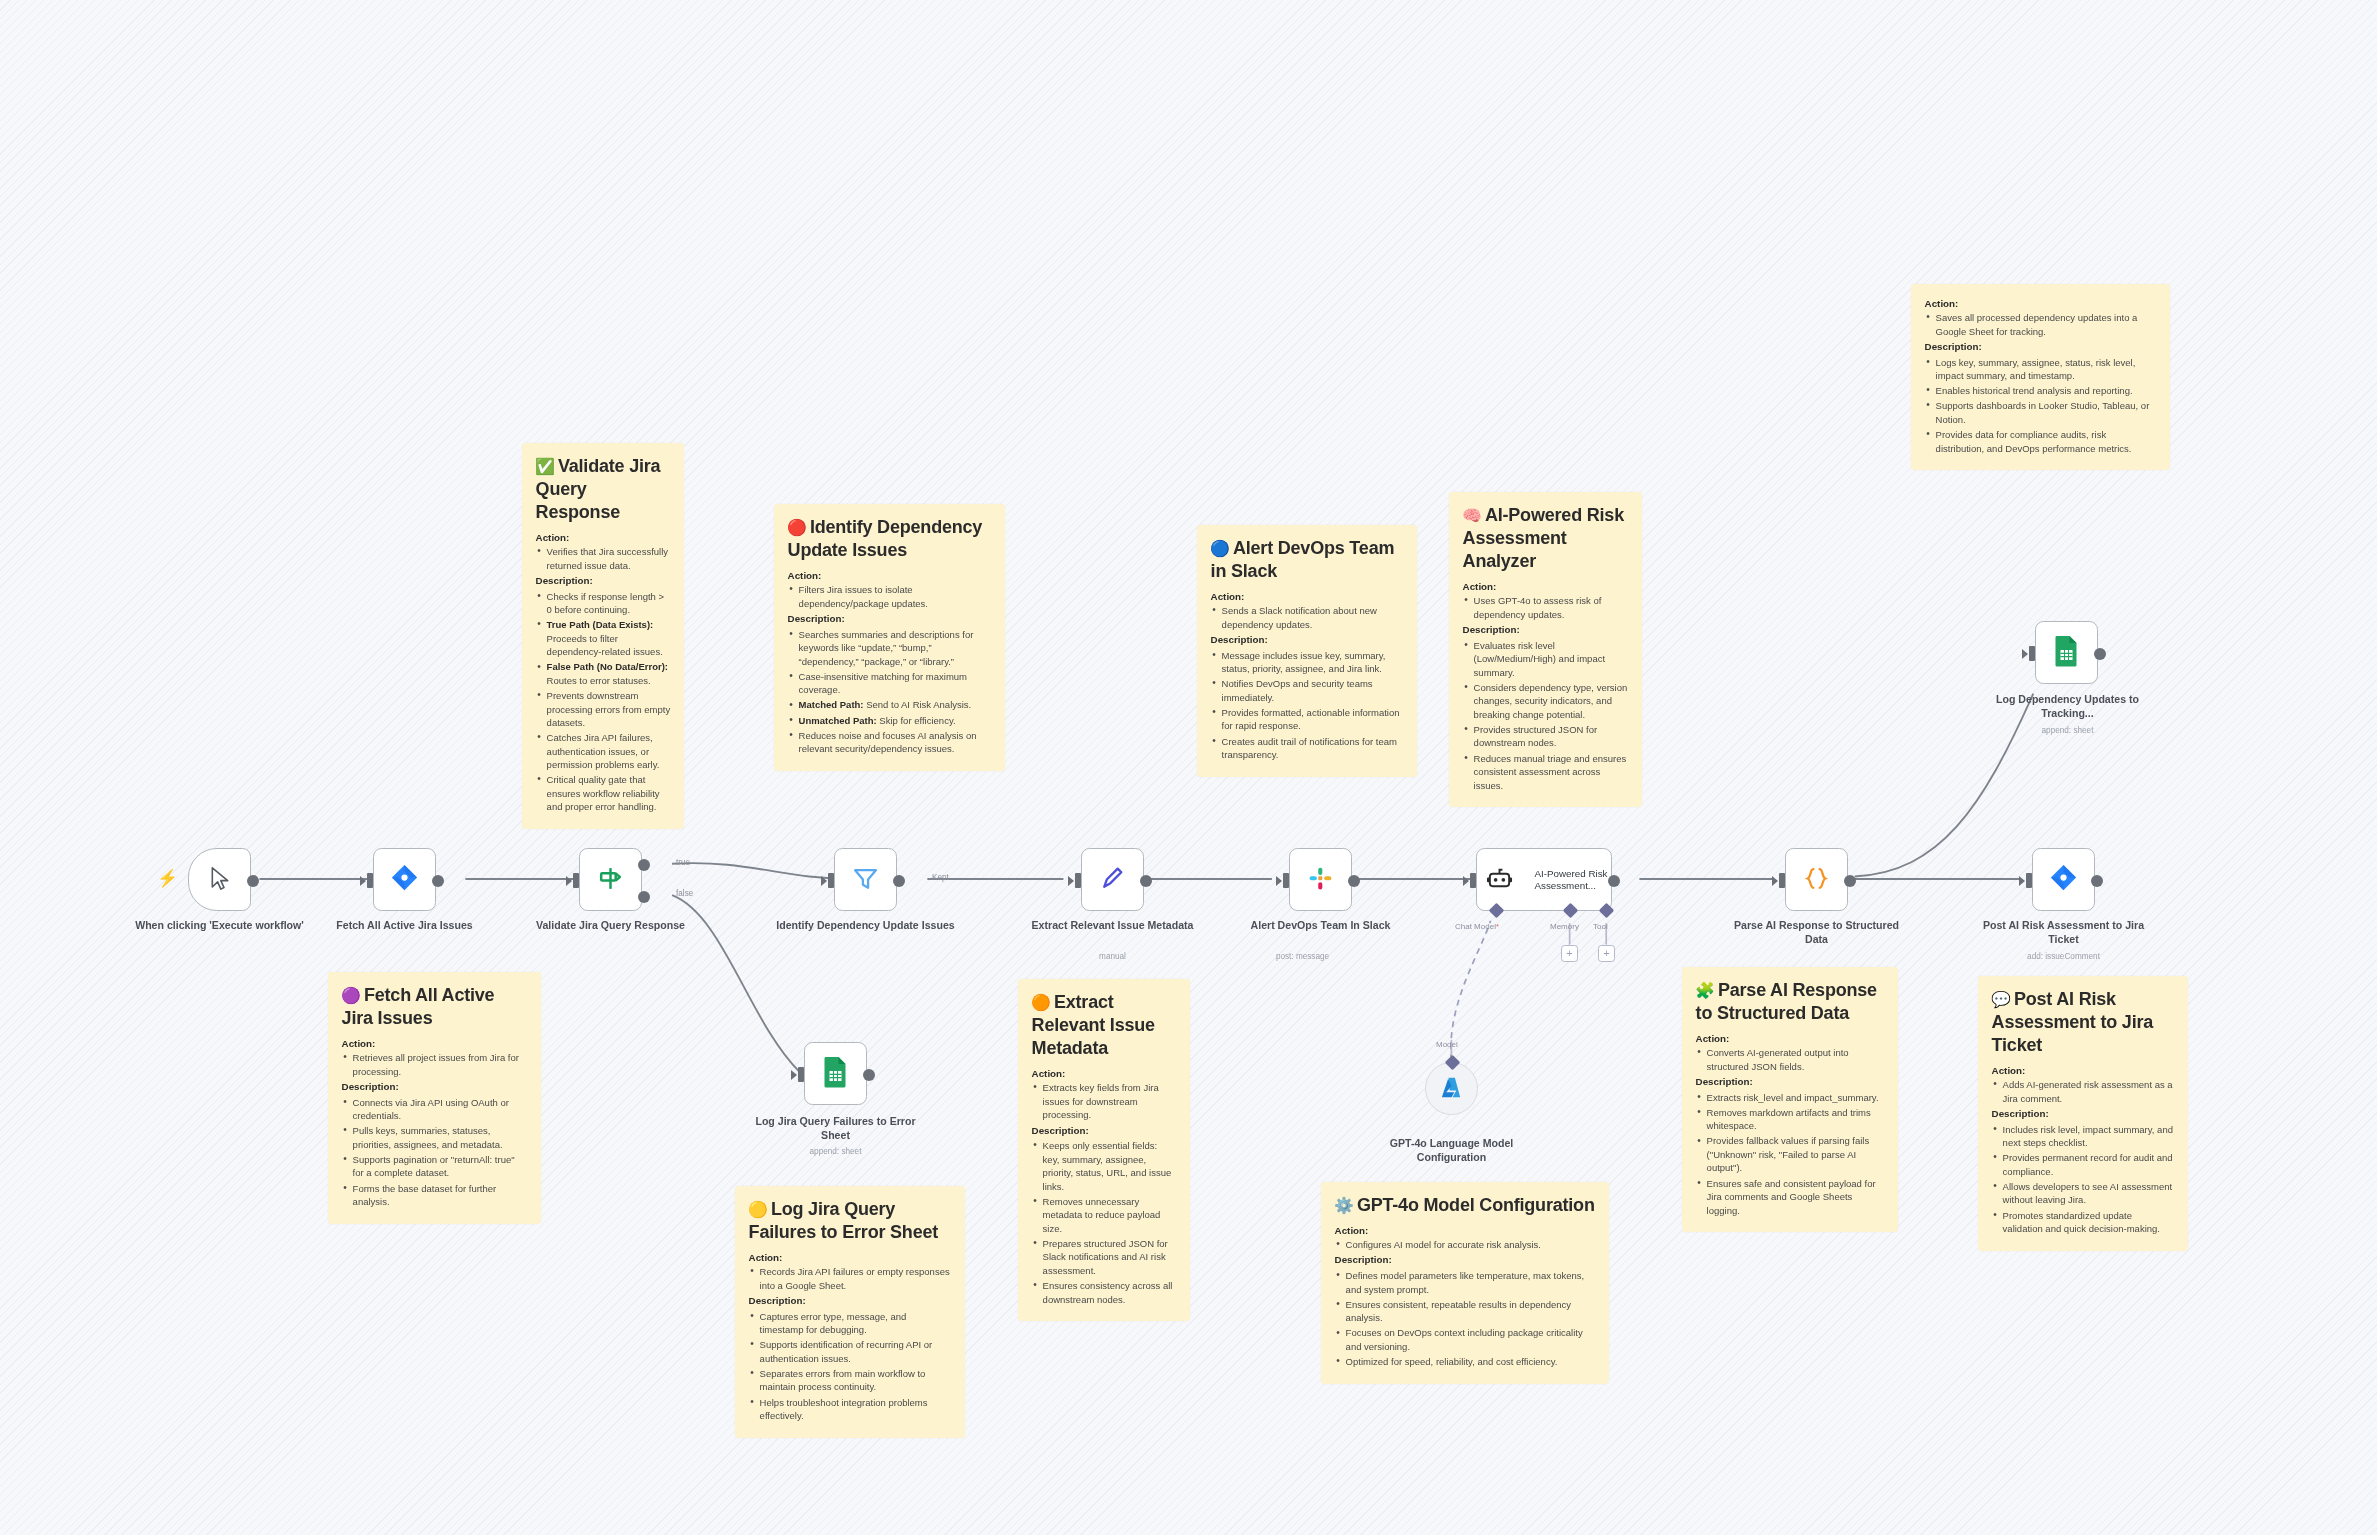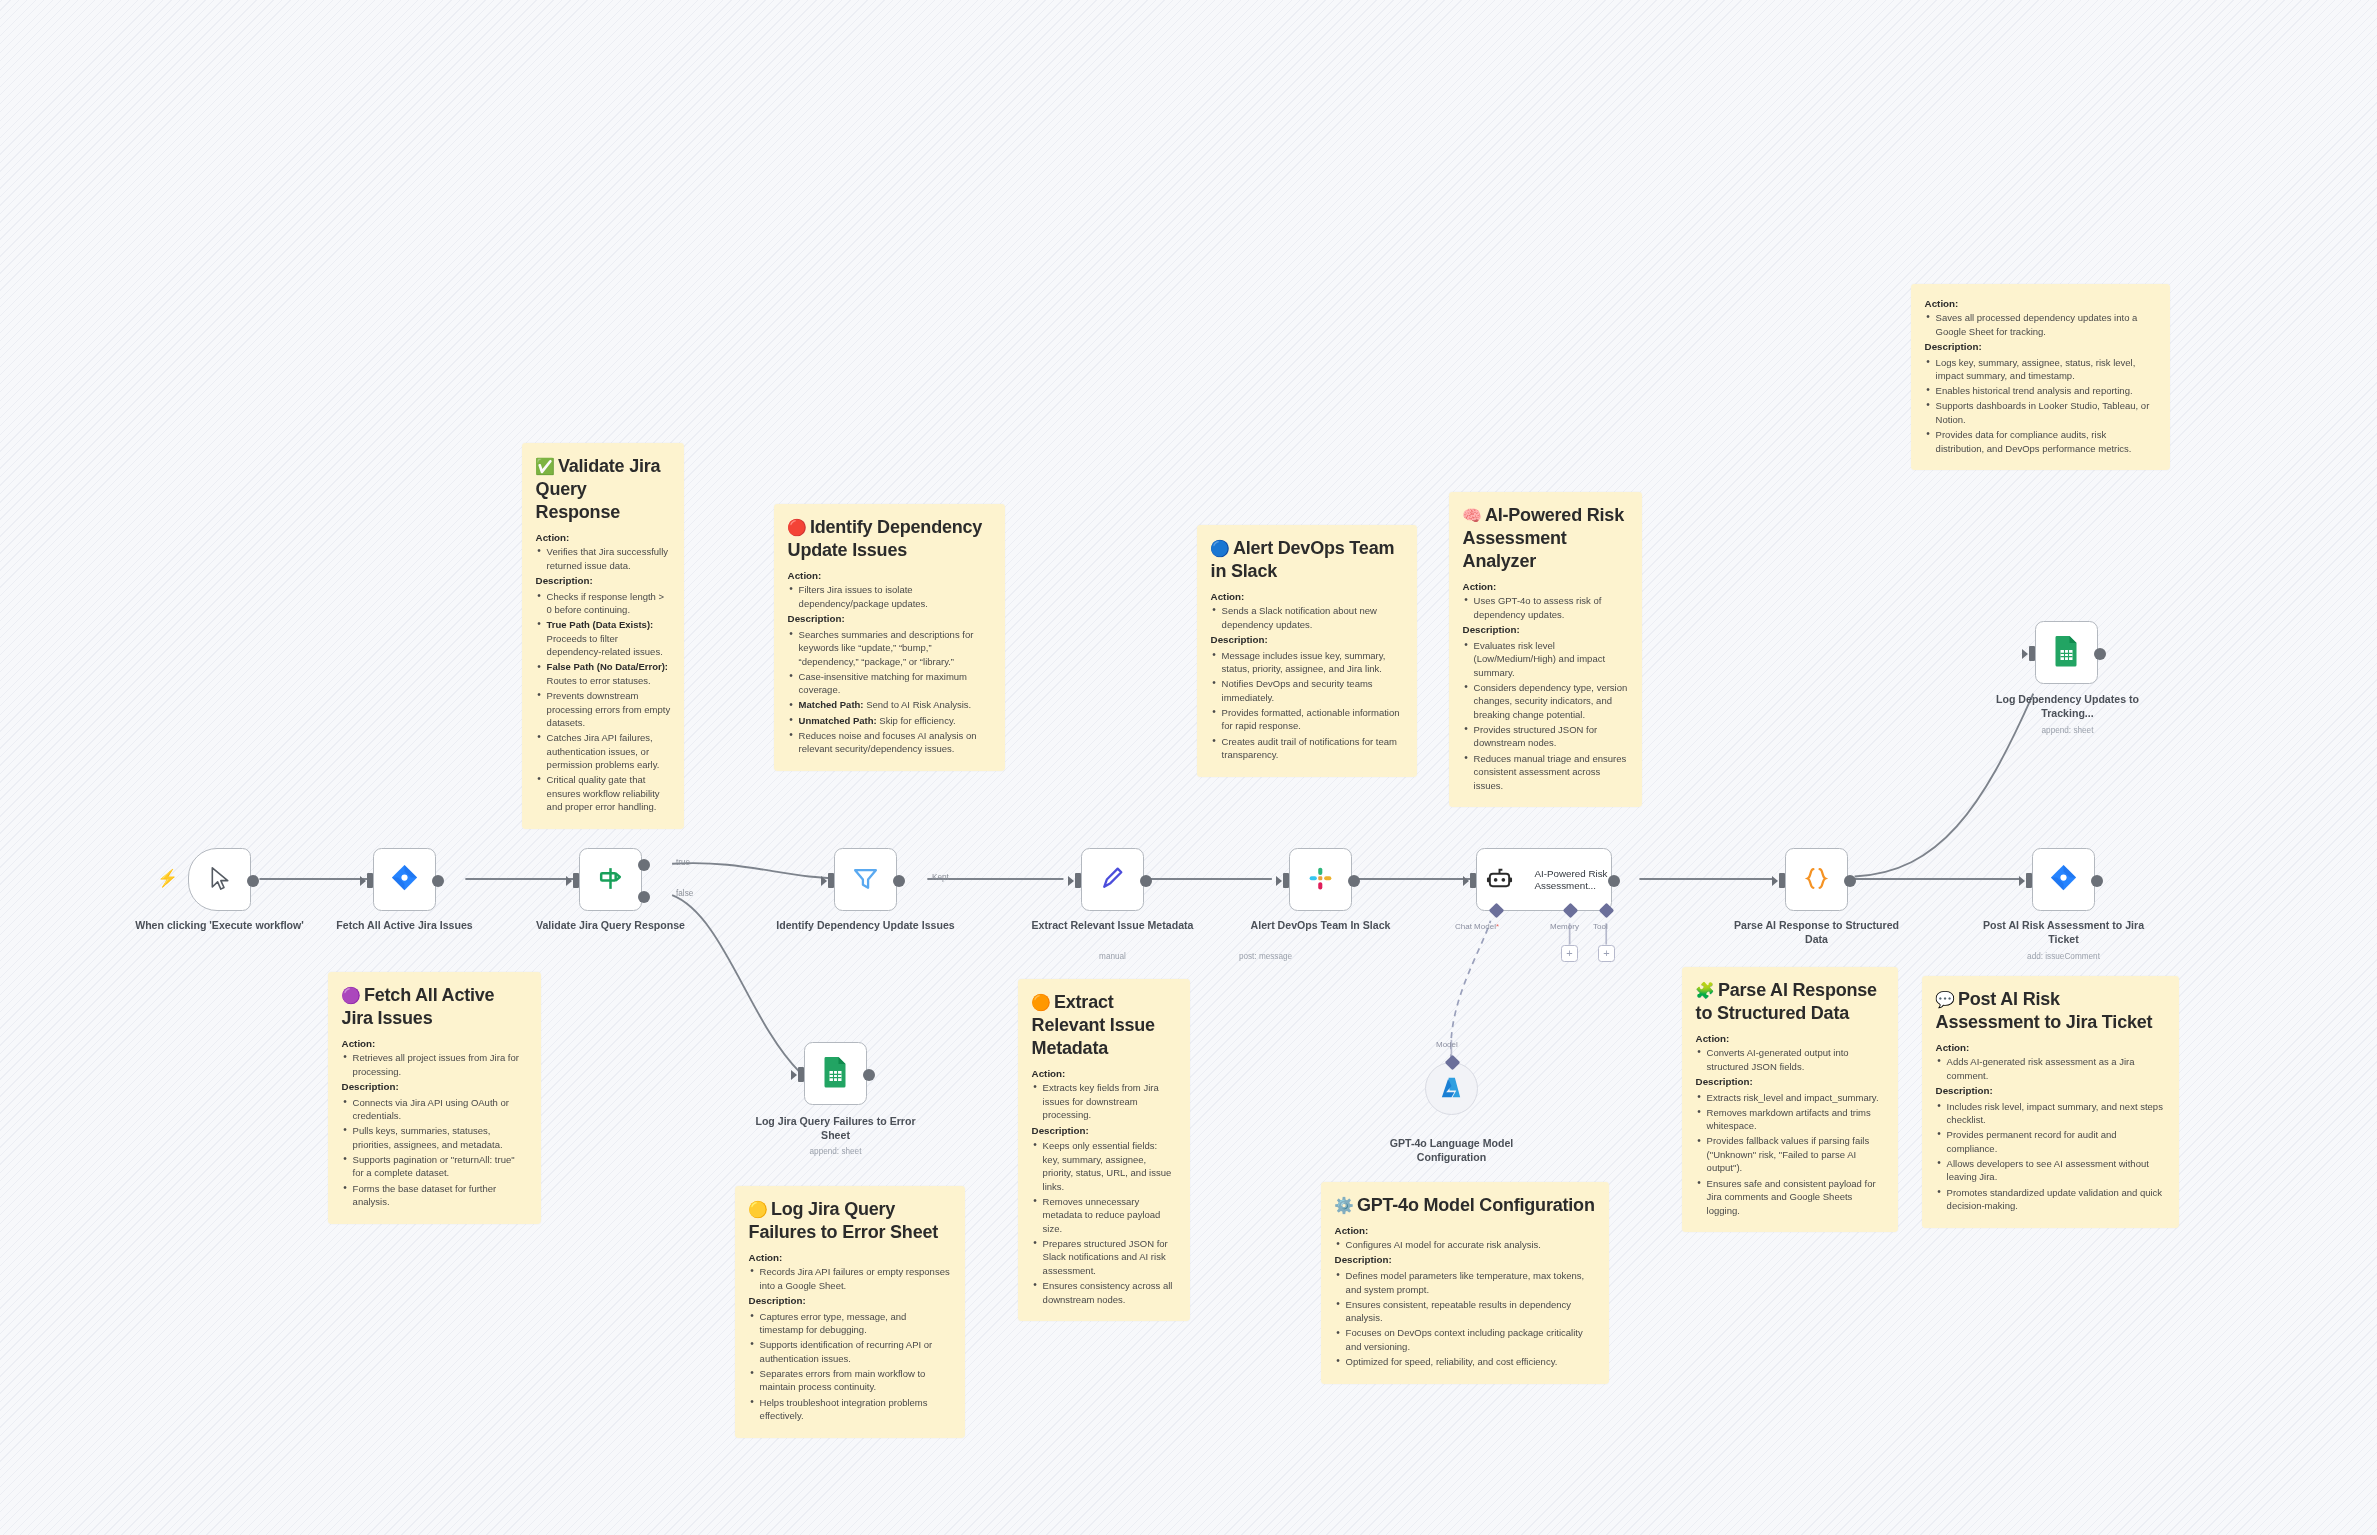--- a/index.html
+++ b/index.html
@@ -289,21 +289,21 @@
         <rect x="13.5" y="4" width="4.5" height="8" rx="2.2" fill="#2eb67d"></rect>
         <rect x="20" y="13.5" width="8" height="4.5" rx="2.2" fill="#ecb22e"></rect>
         <rect x="13.5" y="20" width="4.5" height="8" rx="2.2" fill="#e01e5a"></rect>
         <rect x="13.5" y="13.5" width="4.5" height="4.5" rx="1.4" fill="#e8a33d"></rect>
       </svg>
     </span>
     <span class="port-in" style="left:-6.8px; top:24px;"></span>
     <span class="port-out" style="left:58px; top:25.5px;"></span>
   </div>
   <div class="nlabel" style="left:1231px; top:919px;">Alert DevOps Team In Slack</div>
-  <div class="nsub" style="left:1176px; top:952px;">post: message</div>
+  <div class="nsub" style="left:1213px; top:952px;">post: message</div>
 
   <div class="node wide" style="left:1476px; top:848px;">
     <span>
       <svg width="27" height="27" viewBox="0 0 28 28">
         <rect x="4" y="9" width="20" height="13" rx="3" fill="none" stroke="#2b2b2b" stroke-width="2"></rect>
         <rect x="1" y="13" width="3" height="5" rx="1.2" fill="#2b2b2b"></rect>
         <rect x="24" y="13" width="3" height="5" rx="1.2" fill="#2b2b2b"></rect>
         <path d="M14 9 L14 5 L17 5" fill="none" stroke="#2b2b2b" stroke-width="2"></path>
         <circle cx="10" cy="15.5" r="1.9" fill="#2b2b2b"></circle>
         <circle cx="18" cy="15.5" r="1.9" fill="#2b2b2b"></circle>
@@ -513,21 +513,21 @@
     <span class="sec">Action:</span>
     <ul>
       <li><span>Converts AI-generated output into structured JSON fields.</span><span class="sec">Description:</span></li>
       <li><span>Extracts risk_level and impact_summary.</span></li>
       <li><span>Removes markdown artifacts and trims whitespace.</span></li>
       <li><span>Provides fallback values if parsing fails ("Unknown" risk, "Failed to parse AI output").</span></li>
       <li><span>Ensures safe and consistent payload for Jira comments and Google Sheets logging.</span></li>
     </ul>
   </div>
 
-  <div class="note" style="left:1922px; top:976px; width:257px;">
+  <div class="note" style="left:1978px; top:976px; width:210px;">
     <h3><span class="emoji">💬</span><span>Post AI Risk Assessment to Jira Ticket</span></h3>
     <span class="sec">Action:</span>
     <ul>
       <li><span>Adds AI-generated risk assessment as a Jira comment.</span><span class="sec">Description:</span></li>
       <li><span>Includes risk level, impact summary, and next steps checklist.</span></li>
       <li><span>Provides permanent record for audit and compliance.</span></li>
       <li><span>Allows developers to see AI assessment without leaving Jira.</span></li>
       <li><span>Promotes standardized update validation and quick decision-making.</span></li>
     </ul>
   </div>

